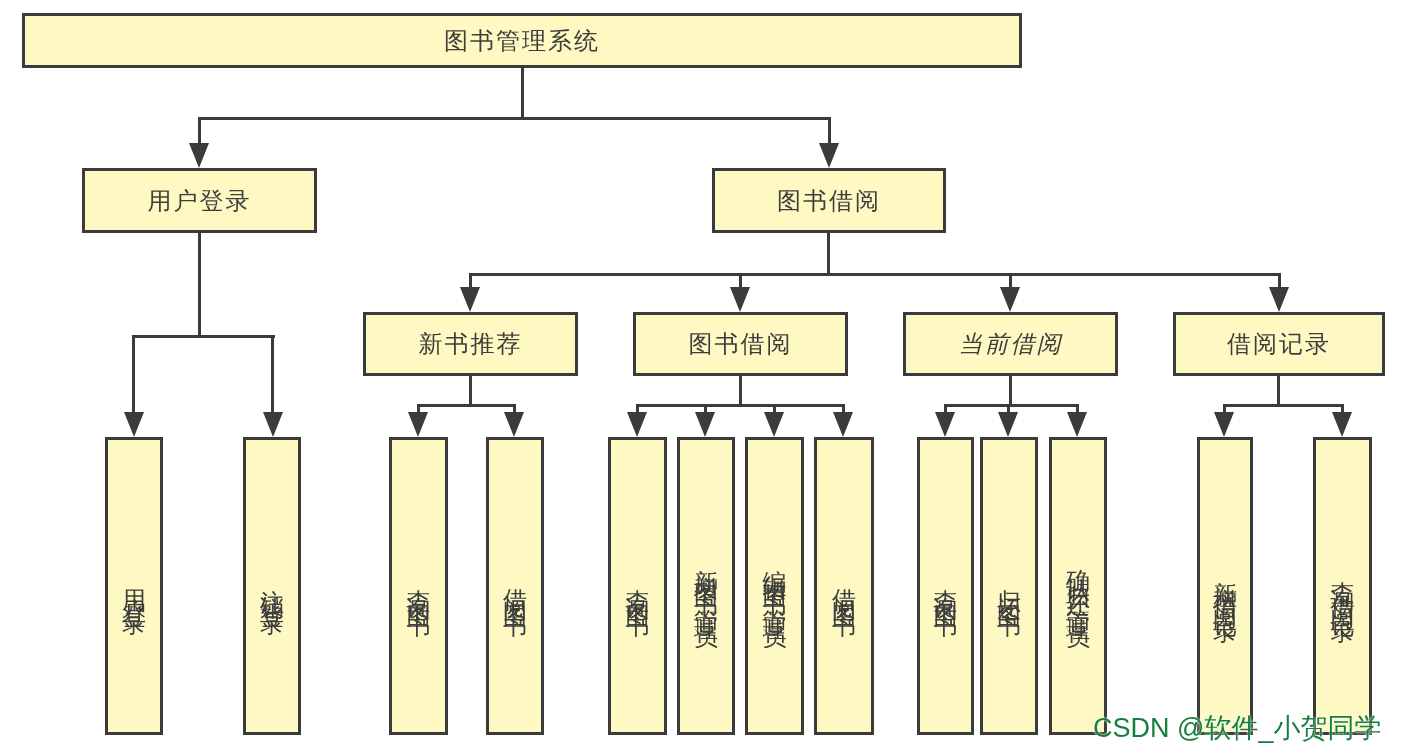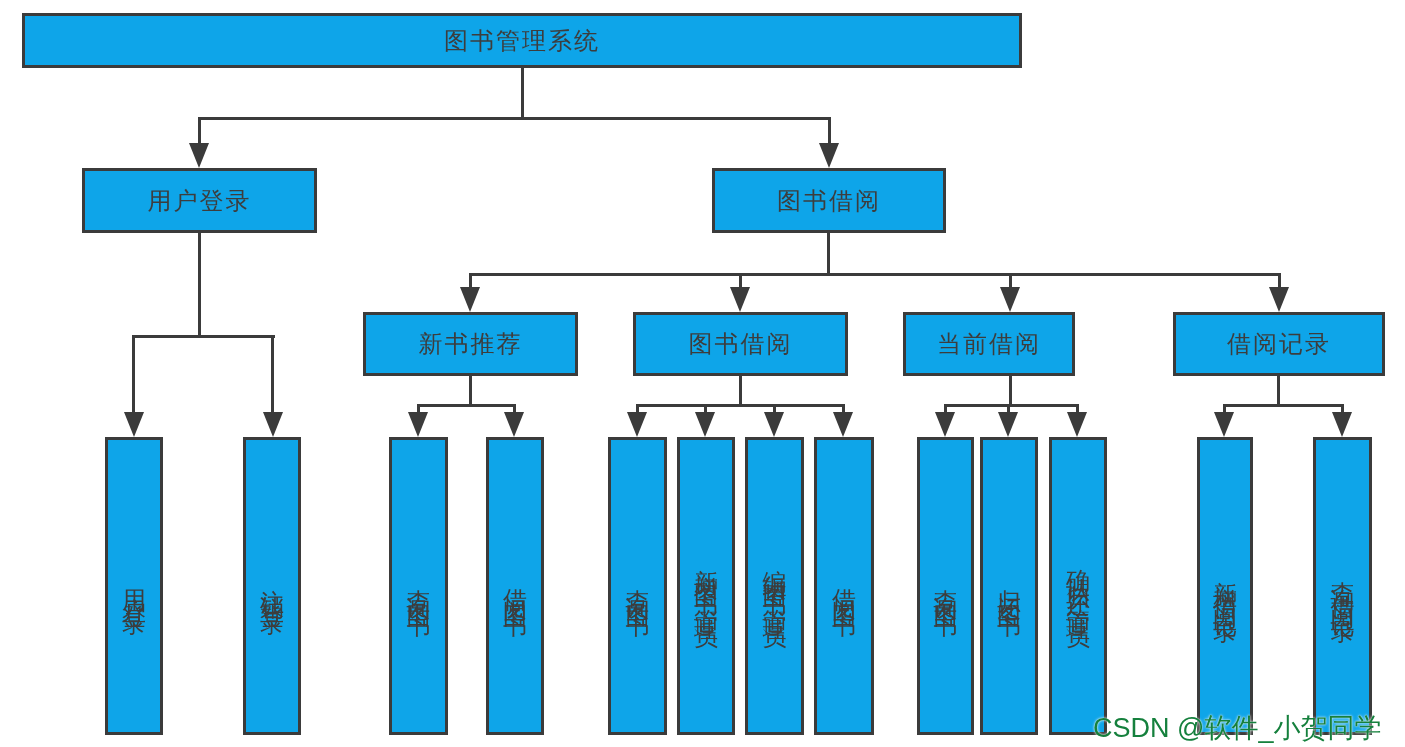--- a/index.html
+++ b/index.html
@@ -11,21 +11,21 @@
     width: 1405px;
     height: 747px;
     background: #ffffff;
     overflow: hidden;
   }
 
   
   .node {
     position: absolute;
     border: 3px solid #3b3b3b;
-    background: #0ea5e9;
+    background: #fef9c3;
     color: #3d3d3d;
     display: flex;
     align-items: center;
     justify-content: center;
   }
   .node.h {
     font-size: 24px;
     letter-spacing: 2px;
     white-space: nowrap;
   }
@@ -90,21 +90,21 @@
   <div class="arrow" style="left:460px; top:287px;"></div>
   <div class="vline" style="left:739px; top:273px; height:17px;"></div>
   <div class="arrow" style="left:730px; top:287px;"></div>
   <div class="vline" style="left:1009px; top:273px; height:17px;"></div>
   <div class="arrow" style="left:1000px; top:287px;"></div>
   <div class="vline" style="left:1278px; top:273px; height:17px;"></div>
   <div class="arrow" style="left:1269px; top:287px;"></div>
 
   <div class="node h" style="left:363px; top:312px; width:215px; height:64px;">新书推荐</div>
   <div class="node h" style="left:633px; top:312px; width:215px; height:64px;">图书借阅</div>
-  <div class="node h" style="left:903px; top:312px; width:172px; height:64px;">当前借阅</div>
+  <div class="node h" style="left:903px; top:312px; width:215px; height:64px;font-style:italic;">当前借阅</div>
   <div class="node h" style="left:1173px; top:312px; width:212px; height:64px;">借阅记录</div>
 
   <div class="vline" style="left:469px; top:376px; height:28px;"></div>
   <div class="hline" style="left:417px; top:404px; width:99px;"></div>
   <div class="vline" style="left:417px; top:404px; height:11px;"></div>
   <div class="arrow" style="left:408px; top:412px;"></div>
   <div class="vline" style="left:513px; top:404px; height:11px;"></div>
   <div class="arrow" style="left:504px; top:412px;"></div>
 
   <div class="vline" style="left:739px; top:376px; height:28px;"></div>

